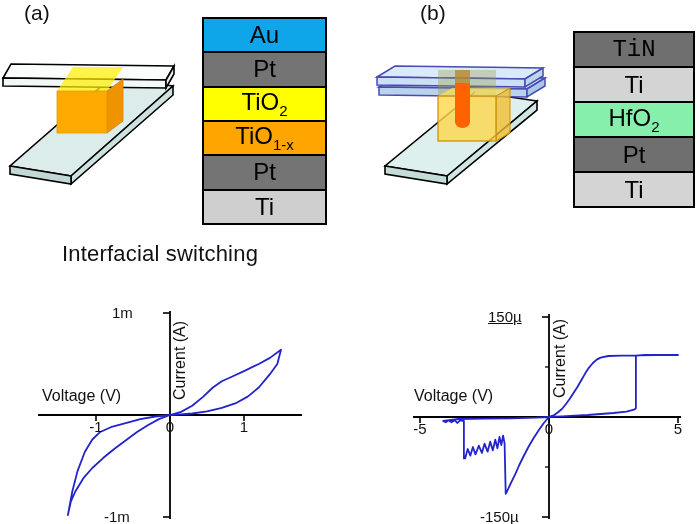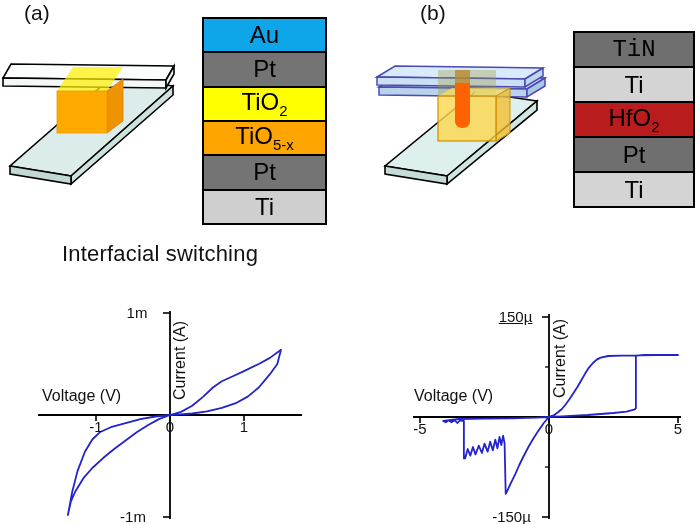--- a/index.html
+++ b/index.html
@@ -21,21 +21,21 @@
   .stack .layer:first-child{border-top:none;}
   .stack .layer sub{font-size:15px;line-height:1;transform:translateY(3px);}
   .chart{position:absolute;width:350px;height:234px;}
   .chart svg{position:absolute;left:0;top:0;}
   .ticklab{position:absolute;font-size:15px;line-height:16px;color:#111;}
   .axlab{position:absolute;font-size:16px;line-height:17px;color:#111;white-space:nowrap;text-align:center;}
   .vlab{
     position:absolute;font-size:16px;color:#111;white-space:nowrap;
     writing-mode:vertical-rl;transform:rotate(180deg);
   }
-  .tr{text-align:center;} .tc{text-align:center;}
+  .tr{text-align:left;} .tc{text-align:center;}
   svg{display:block;}
 </style>
 </head>
 <body>
 
 <div id="root">
 
   <div class="abs panel-label" style="left:24px;top:1px;">(a)</div>
   <div class="abs panel-label" style="left:420px;top:1px;">(b)</div>
 
@@ -95,38 +95,38 @@
       <div class="layer" style="background: #0ea5e9;">
         <span>Au</span>
       </div>
       <div class="layer" style="background: rgb(116, 116, 116);">
         <span>Pt</span>
       </div>
       <div class="layer" style="background: rgb(255, 255, 0);">
         <span>TiO<sub>2</sub></span>
       </div>
       <div class="layer" style="background: rgb(255, 165, 0);">
-        <span>TiO<sub>5-x</sub></span>
+        <span>TiO<sub>1-x</sub></span>
       </div>
       <div class="layer" style="background: rgb(116, 116, 116);">
         <span>Pt</span>
       </div>
       <div class="layer" style="background: rgb(207, 207, 207);">
         <span>Ti</span>
       </div>
     </div>
 
   <div class="stack" style="left:573px;top:31px;width:122px;height:177px;">
       <div class="layer" style="background: rgb(111, 111, 111); font-family: Liberation Mono, monospace;">
         <span>TiN</span>
       </div>
       <div class="layer" style="background: rgb(212, 212, 212);">
         <span>Ti</span>
       </div>
-      <div class="layer" style="background: #b91c1c;">
+      <div class="layer" style="background: #86efac;">
         <span>HfO<sub>2</sub></span>
       </div>
       <div class="layer" style="background: rgb(111, 111, 111);">
         <span>Pt</span>
       </div>
       <div class="layer" style="background: rgb(212, 212, 212);">
         <span>Ti</span>
       </div>
     </div>
 

